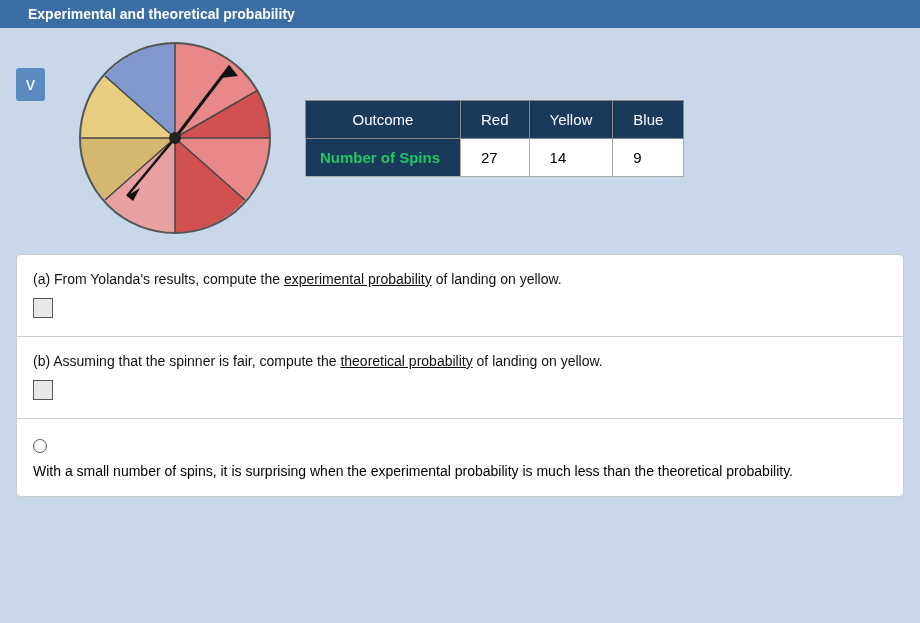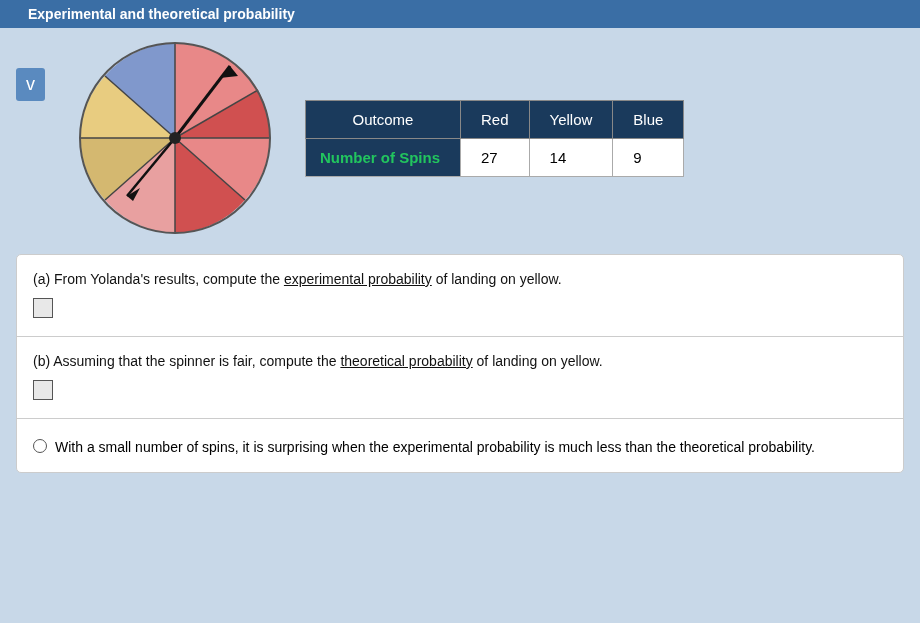--- a/index.html
+++ b/index.html
@@ -136,20 +136,21 @@
       background: #e8e8e8;
     }
 
     .radio-option {
       display: flex;
       align-items: flex-start;
       gap: 8px;
       margin-top: 4px;
       font-size: 14px;
       line-height: 1.5;
+      flex-direction: column;
     }
 
     .radio-circle {
       width: 14px;
       height: 14px;
       border-radius: 50%;
       border: 1.5px solid #555;
       background: white;
       flex-shrink: 0;
       margin-top: 2px;

